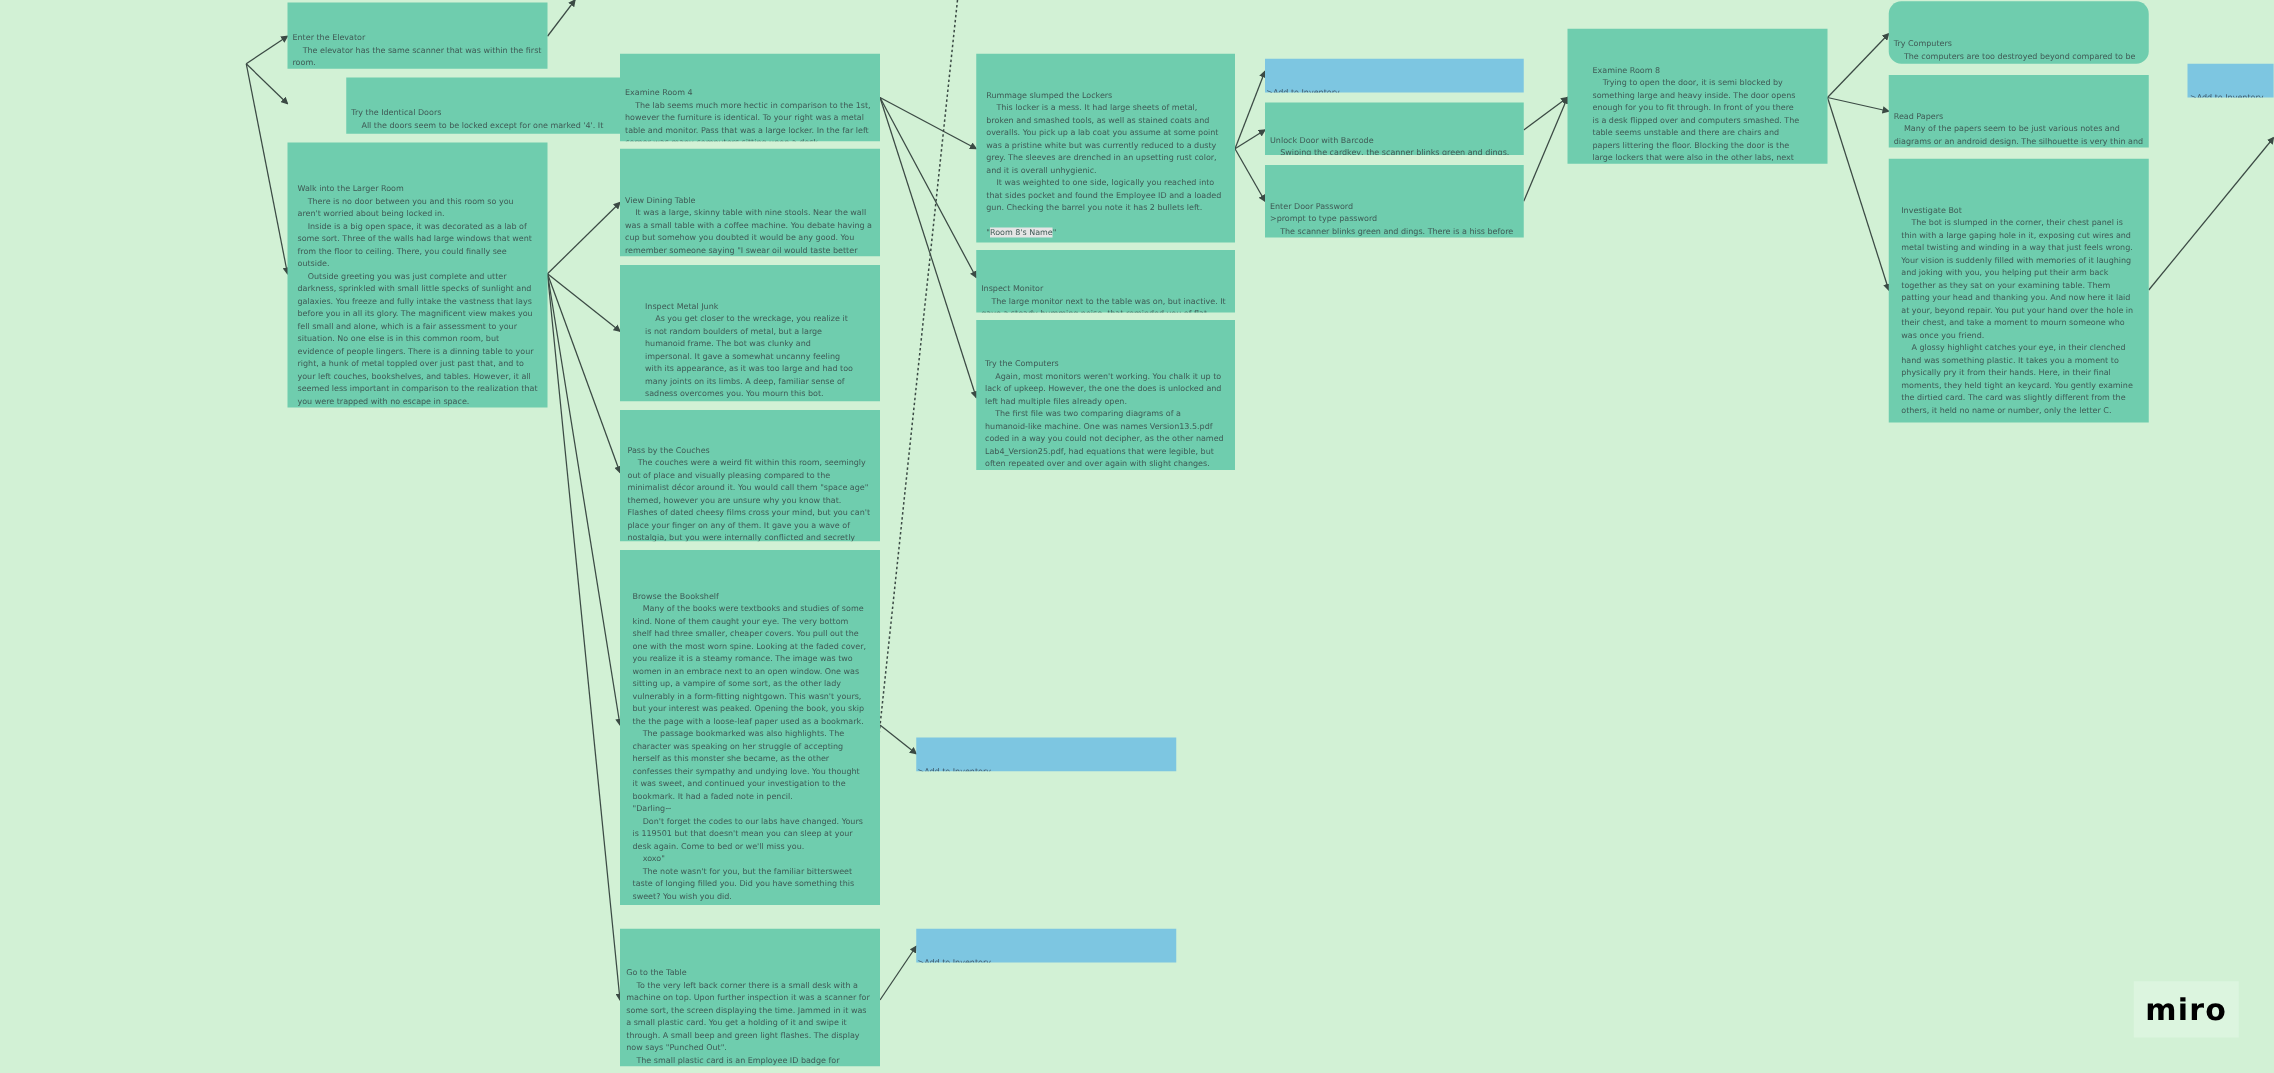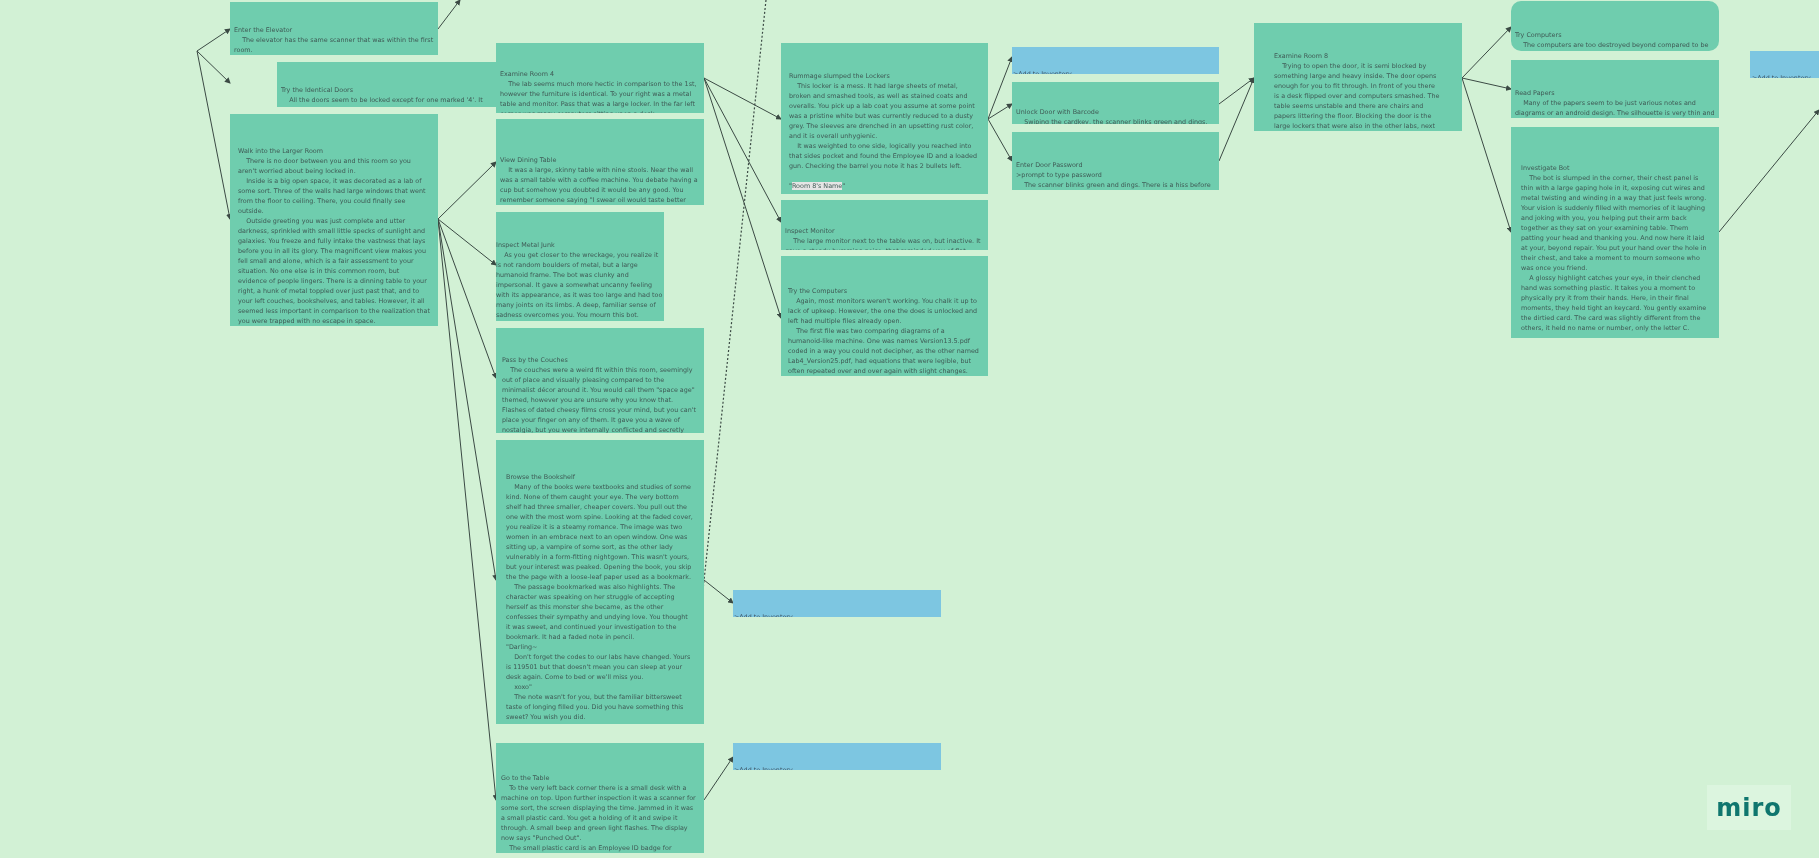--- a/index.html
+++ b/index.html
@@ -3,21 +3,21 @@
 <meta charset="utf-8">
 <style>
   html,body{margin:0;padding:0;}
   body{width:1819px;height:858px;overflow:hidden;background:#d2f1d5;position:relative;font-family:"DejaVu Sans",sans-serif;}
   .canvas{position:absolute;left:0;top:0;width:1819px;height:858px;}
   svg.links{position:absolute;left:0;top:0;width:1819px;height:858px;pointer-events:none;}
   .card{position:absolute;background:#6fcdae;color:#3f5a55;font-size:6.4px;line-height:10px;box-sizing:border-box;padding:3px 4px;white-space:pre-wrap;overflow:hidden;}
   .card.inv{background:#7dc6e1;color:#3c5566;}
   .card .title{display:block;}
   .hl{background:#e5e5e5;color:#3f5a55;}
-  .logo{position:absolute;left:1707px;top:785px;width:84px;height:45px;background:#dcf5df;display:flex;align-items:center;justify-content:center;color:#0f766e;font-size:24px;font-weight:bold;letter-spacing:1px;}
+  .logo{position:absolute;left:1707px;top:785px;width:84px;height:45px;background:#dcf5df;display:flex;align-items:center;justify-content:center;color:#000000;font-size:24px;font-weight:bold;letter-spacing:1px;}
 </style>
 </head>
 <body>
 
 <div class="canvas">
 
 <svg class="links" viewBox="0 0 1819 858">
   <defs>
     <marker id="ah" markerWidth="6" markerHeight="6" refX="5" refY="3" orient="auto">
       <path d="M0,0 L6,3 L0,6 z" fill="#3b4a44"></path>
@@ -70,21 +70,21 @@
 </div>
 
 <div class="card" style="left:496px;top:43px;width:208px;height:70px;padding-top:6px;">
   <span class="title">Examine Room 4</span><span>    The lab seems much more hectic in comparison to the 1st, however the furniture is identical. To your right was a metal table and monitor. Pass that was a large locker. In the far left corner was many computers sitting upon a desk.</span>
 </div>
 
 <div class="card" style="left:496px;top:119px;width:208px;height:86px;padding-top:16px;">
   <span class="title">View Dining Table</span><span>    It was a large, skinny table with nine stools. Near the wall was a small table with a coffee machine. You debate having a cup but somehow you doubted it would be any good. You remember someone saying "I swear oil would taste better than this swill." You wonder who said that to you, and why they drank oil.</span>
 </div>
 
-<div class="card" style="left:496px;top:212px;width:168px;height:109px;padding:8px 0;">
+<div class="card" style="left:496px;top:212px;width:208px;height:109px;padding:8px 20px;">
   <span class="title">Inspect Metal Junk</span><span>    As you get closer to the wreckage, you realize it is not random boulders of metal, but a large humanoid frame. The bot was clunky and impersonal. It gave a somewhat uncanny feeling with its appearance, as it was too large and had too many joints on its limbs. A deep, familiar sense of sadness overcomes you. You mourn this bot. Dusting off the corner of the chest with your gloved hand you read the engraved brand "V25.0".</span>
 </div>
 
 <div class="card" style="left:496px;top:328px;width:208px;height:105px;padding:7px 6px;">
   <span class="title">Pass by the Couches</span><span>    The couches were a weird fit within this room, seemingly out of place and visually pleasing compared to the minimalist décor around it. You would call them "space age" themed, however you are unsure why you know that. Flashes of dated cheesy films cross your mind, but you can't place your finger on any of them. It gave you a wave of nostalgia, but you were internally conflicted and secretly hated them as well.</span>
 </div>
 
 <div class="card" style="left:496px;top:440px;width:208px;height:284px;padding:12px 10px;">
   <span class="title">Browse the Bookshelf</span><span>    Many of the books were textbooks and studies of some kind. None of them caught your eye. The very bottom shelf had three smaller, cheaper covers. You pull out the one with the most worn spine. Looking at the faded cover, you realize it is a steamy romance. The image was two women in an embrace next to an open window. One was sitting up, a vampire of some sort, as the other lady vulnerably in a form-fitting nightgown. This wasn't yours, but your interest was peaked. Opening the book, you skip the the page with a loose-leaf paper used as a bookmark.
     The passage bookmarked was also highlights. The character was speaking on her struggle of accepting herself as this monster she became, as the other confesses their sympathy and undying love. You thought it was sweet, and continued your investigation to the bookmark. It had a faded note in pencil.

